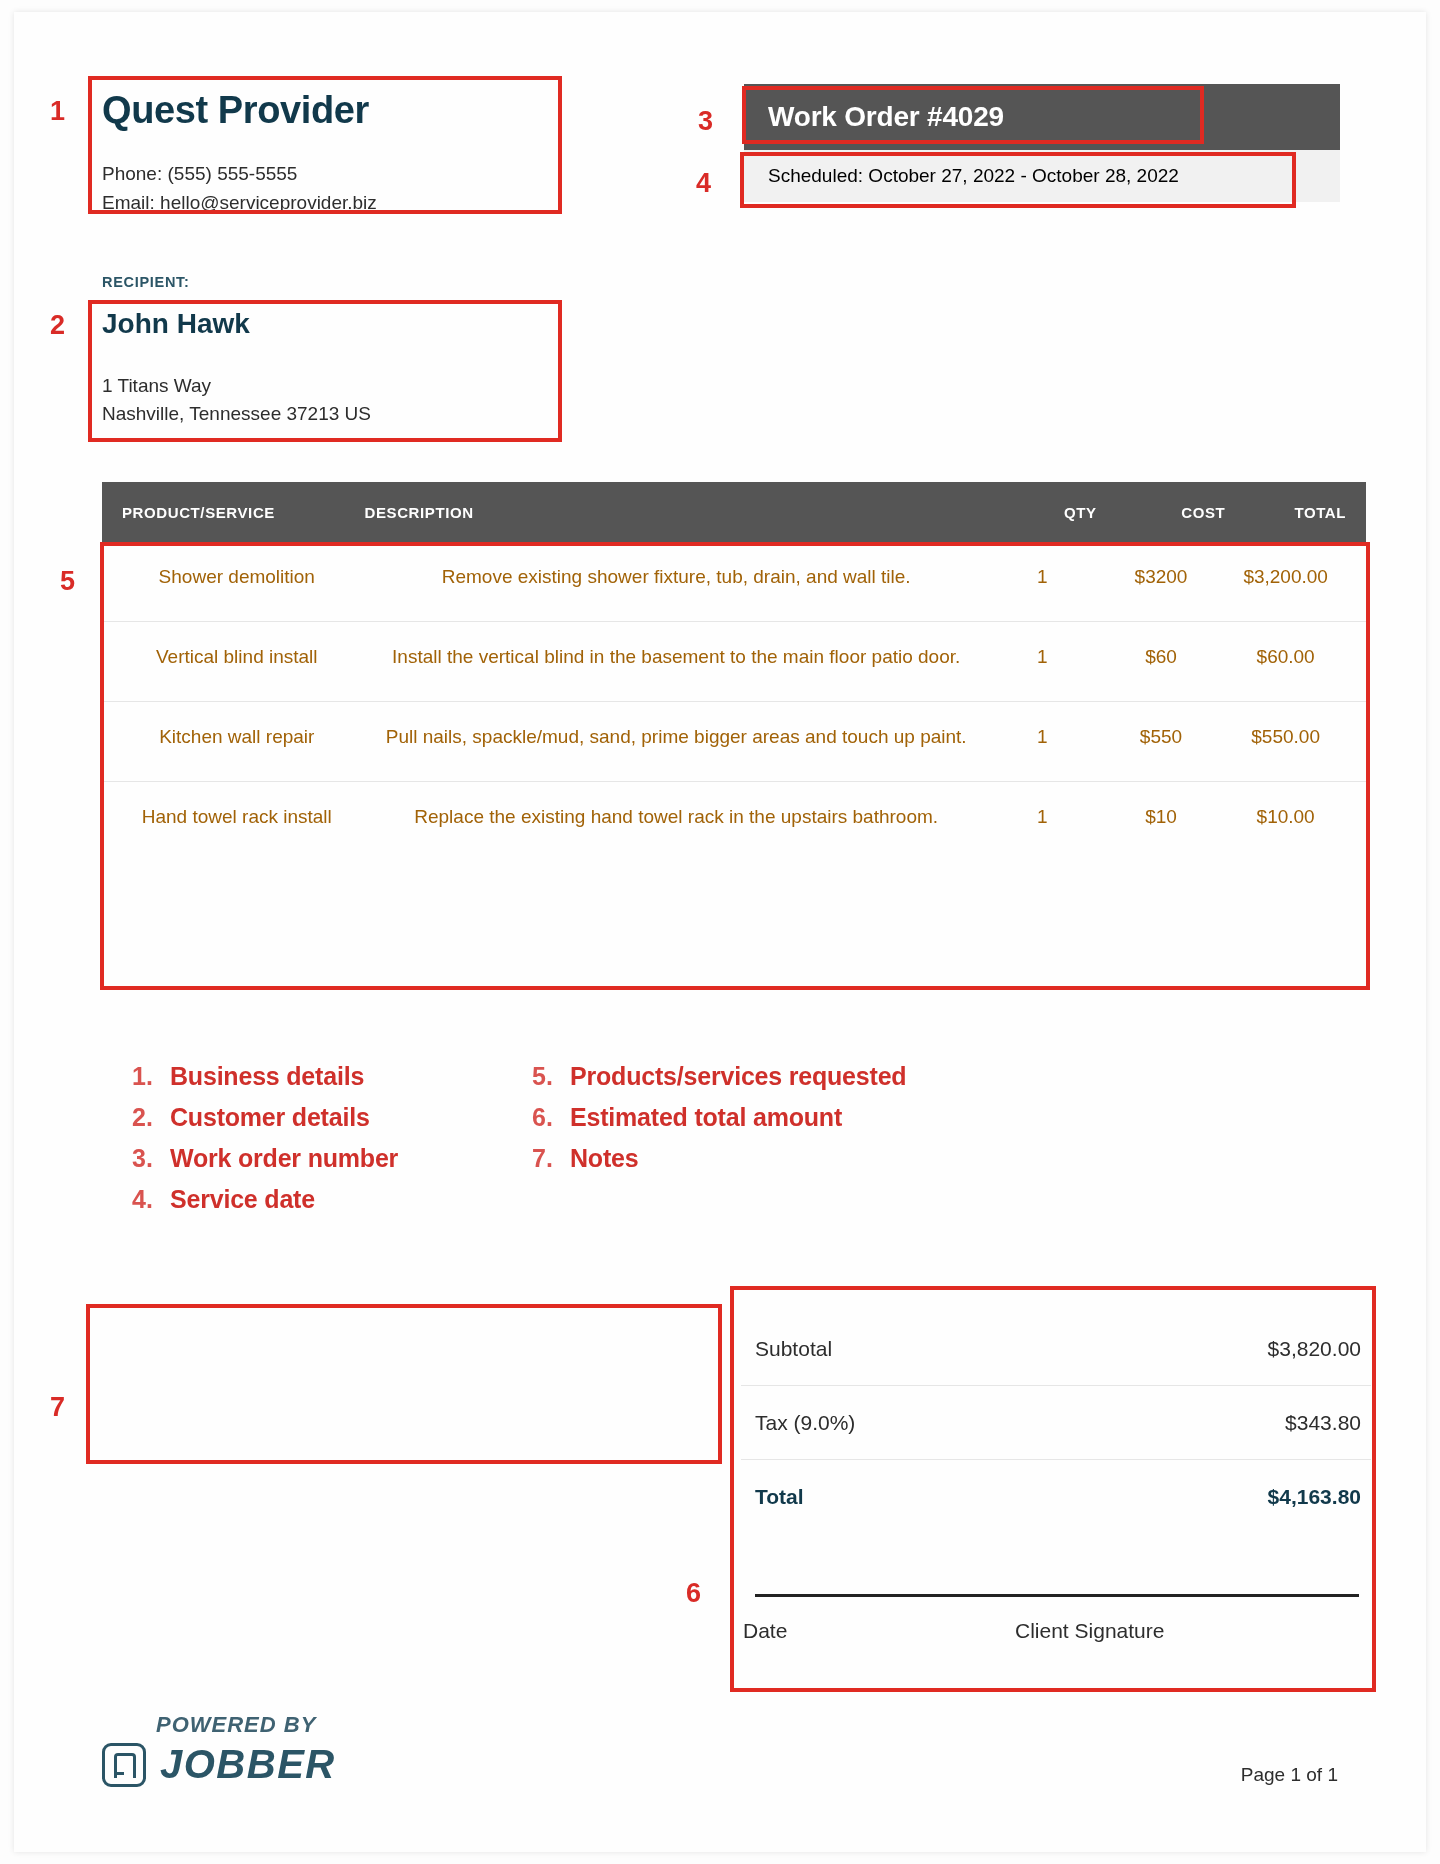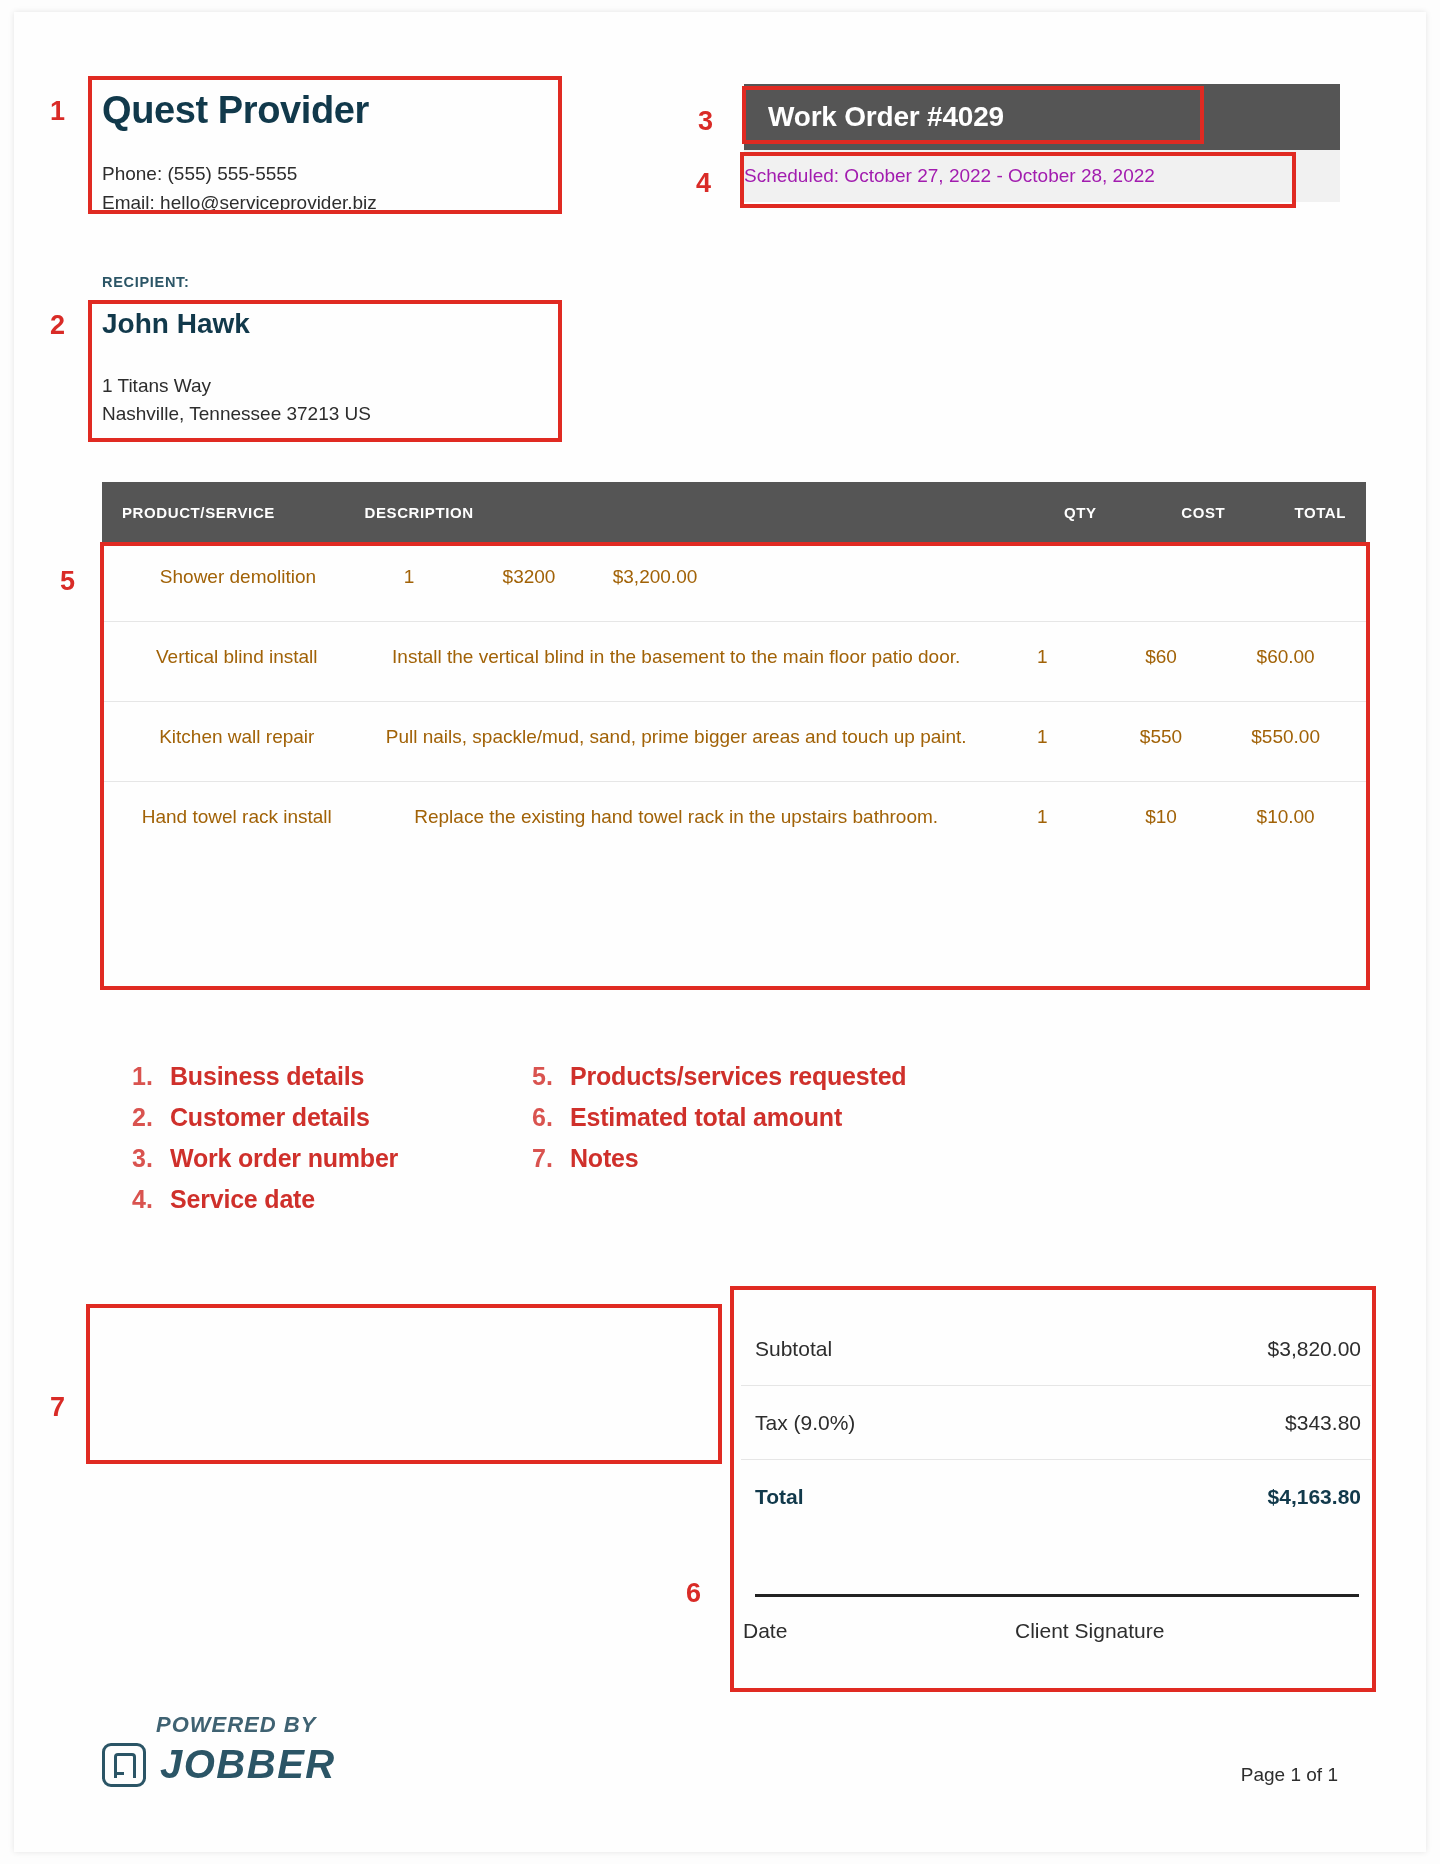--- a/index.html
+++ b/index.html
@@ -71,21 +71,21 @@
     color: #ffffff; font-size: 28px; font-weight: bold;
     padding-left: 24px; letter-spacing: -0.2px;
   }
   .wo-sched {
     position: absolute; left: 730px; top: 138px;
     width: 596px; height: 52px;
     background: #f1f1f1;
     display: flex; align-items: center;
   }
   .wo-sched span {
-    color: #a21caf; font-size: 19px; 
+    color: #000000; font-size: 19px; padding-left: 24px;
   }
 
   
   .table { position: absolute; left: 88px; top: 470px; width: 1264px; }
   .thead {
     background: #555555; height: 60px;
     display: flex; align-items: center;
   }
   .thead div {
     color: #ffffff; font-size: 15px; font-weight: bold; letter-spacing: 0.6px;
@@ -227,20 +227,21 @@
       <div class="thead">
         <div class="col-prod">PRODUCT/SERVICE</div>
         <div class="col-desc">DESCRIPTION</div>
         <div class="col-qty">QTY</div>
         <div class="col-cost">COST</div>
         <div class="col-total">TOTAL</div>
       </div>
 
       <div class="trow">
         <div class="col-prod">Shower demolition</div>
+        <div class="col-desc">Remove existing shower fixture, tub, drain, and wall tile.</div>
         <div class="col-qty">1</div>
         <div class="col-cost">$3200</div>
         <div class="col-total">$3,200.00</div>
       </div>
       <div class="trow">
         <div class="col-prod">Vertical blind install</div>
         <div class="col-desc">Install the vertical blind in the basement to the main floor patio door.</div>
         <div class="col-qty">1</div>
         <div class="col-cost">$60</div>
         <div class="col-total">$60.00</div>

